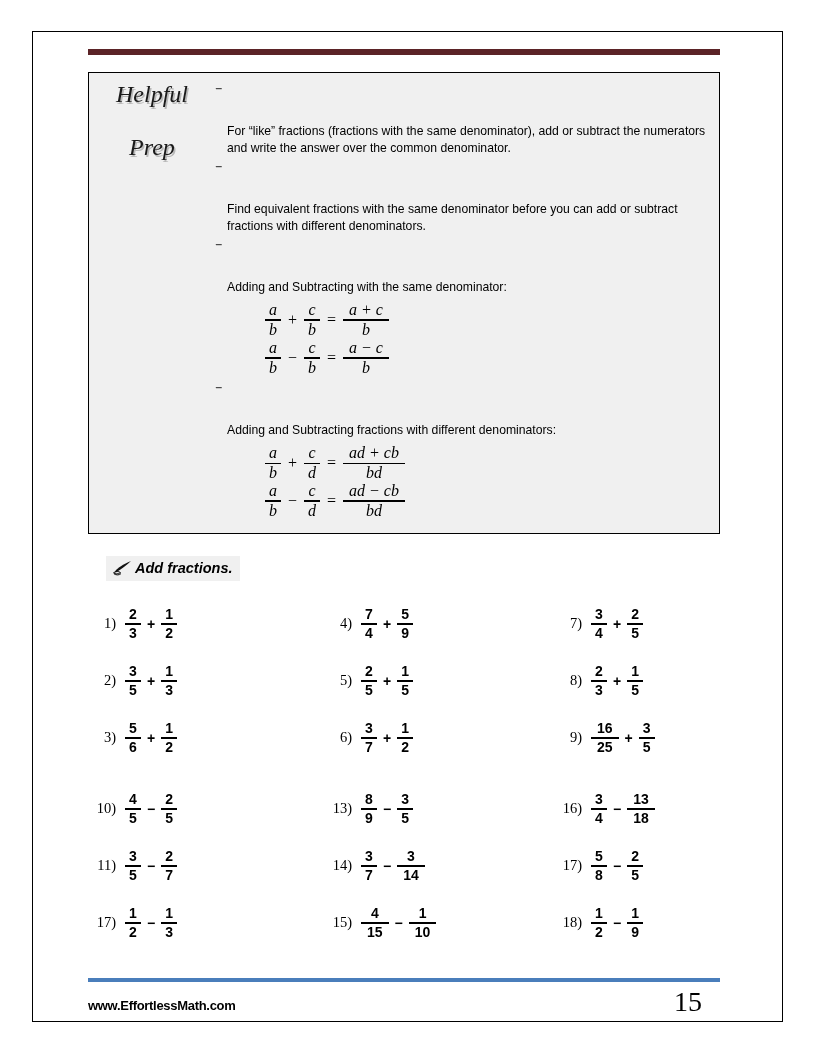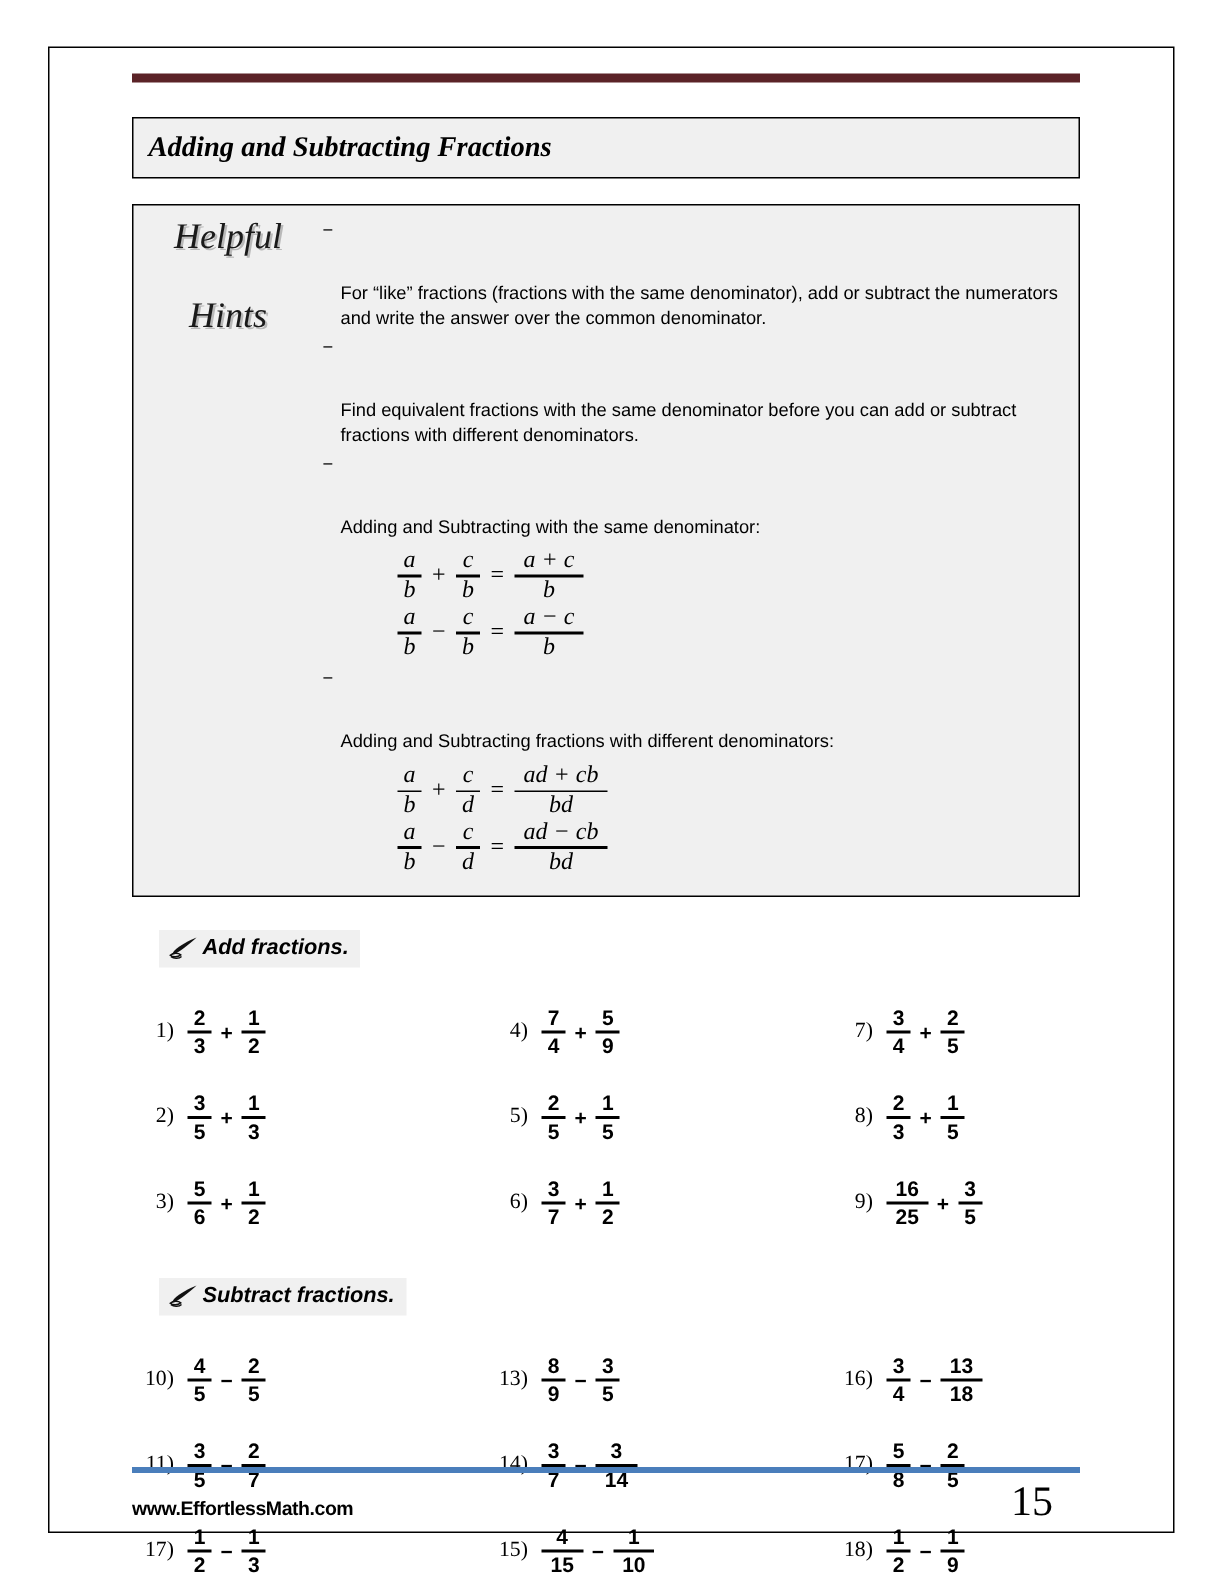--- a/index.html
+++ b/index.html
@@ -247,29 +247,26 @@
 <body>
 
 <div class="page-frame"></div>
 
 <div class="content">
 
   
   <div class="header-rule"></div>
 
   
-  <div class="title-bar">
-    <div class="title-bar-text">Adding and Subtracting Fractions</div>
-  </div>
 
   
   <div class="hints-box">
     <div class="hints-label">
       <span class="hl">Helpful</span>
-      <span class="hl second">Hints</span>
+      <span class="hl second">Prep</span>
     </div>
     <div class="hints-body">
 
       <div class="hint-line">
         <span class="hint-dash">−</span>
         <span class="hint-text">For “like” fractions (fractions with the same denominator), add or subtract the numerators and write the answer over the common denominator.</span>
       </div>
 
       <div class="hint-line">
         <span class="hint-dash">−</span>
@@ -526,30 +523,20 @@
           <span class="frac">
             <span class="num">3</span>
             <span class="bar"></span>
             <span class="den">5</span>
           </span>
         </span>
       </div>
   </div>
 
   
-  <div class="section-banner">
-    <span class="quill-icon">
-      <svg width="20" height="16" viewBox="0 0 20 16">
-        <path d="M19 1 C14 3 8 6 4 10 L2.5 12.5 L4.5 12 C9 9.5 15 5 19 1 Z" fill="#111"></path>
-        <path d="M1.5 12.8 C3.5 11 7 11.2 8.5 12.6 C6.5 14.4 3 14.2 1.5 12.8 Z" fill="none" stroke="#111" stroke-width="1"></path>
-        <path d="M2 13.8 C4 15.4 7.5 15.2 9 13.6" fill="none" stroke="#111" stroke-width="1"></path>
-      </svg>
-    </span>
-    <span class="section-banner-text">Subtract fractions.</span>
-  </div>
 
   <div class="problem-grid">
     <div class="problem">
         <span class="pnum">10)</span>
         <span class="pexpr">
           <span class="frac">
             <span class="num">4</span>
             <span class="bar"></span>
             <span class="den">5</span>
           </span>

